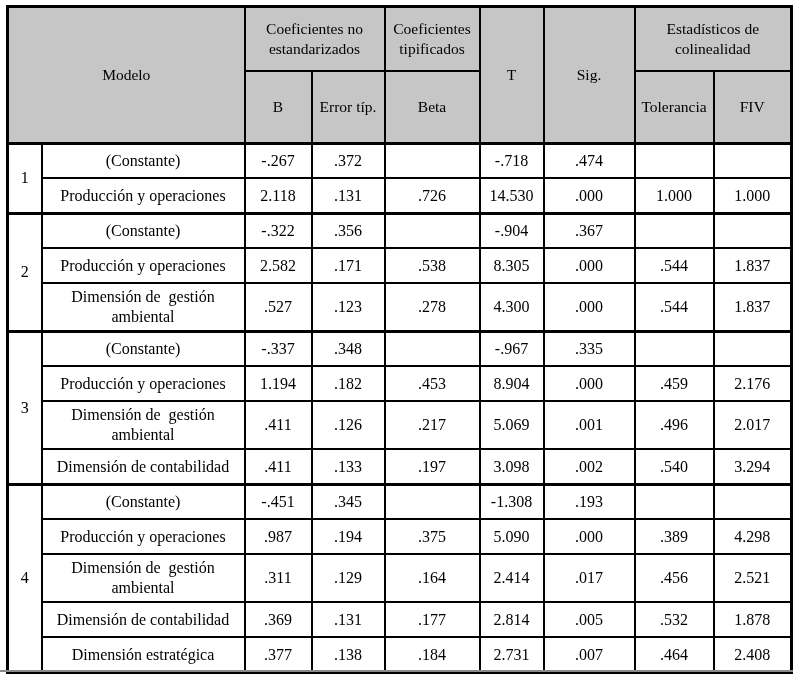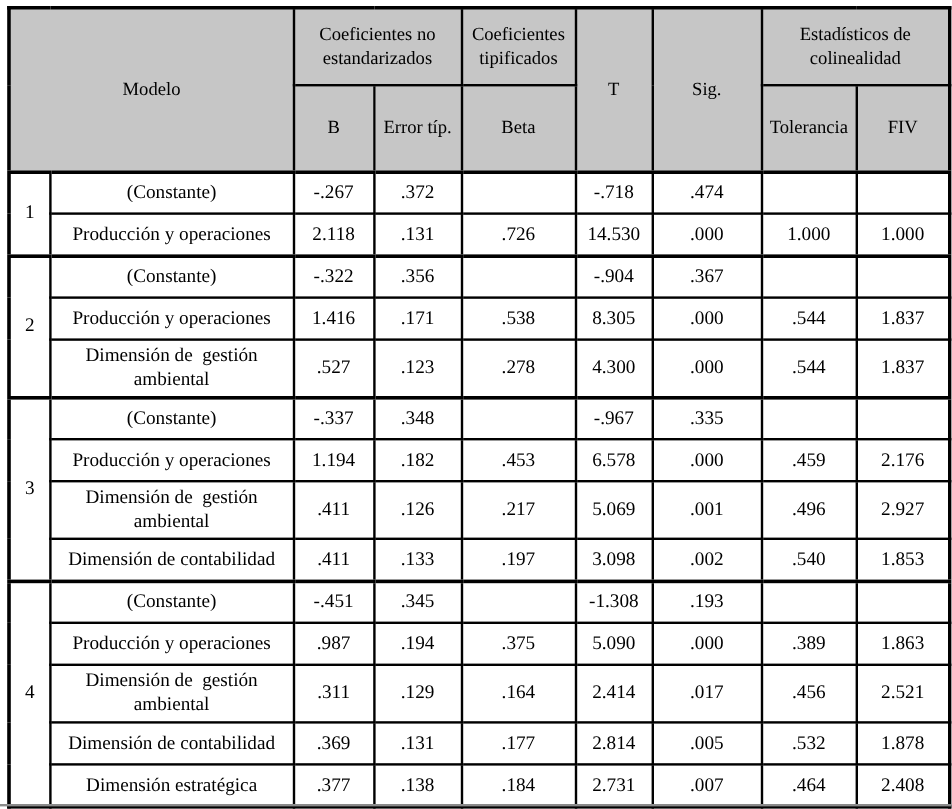--- a/index.html
+++ b/index.html
@@ -135,21 +135,21 @@
       <td class="thin-right">-.322</td>
       <td class="thin-left">.356</td>
       <td></td>
       <td>-.904</td>
       <td>.367</td>
       <td></td>
       <td></td>
     </tr>
     <tr class="row-single">
       <td class="label thin-left">Producción y operaciones</td>
-      <td class="thin-right">1.416</td>
+      <td class="thin-right">2.582</td>
       <td class="thin-left">.171</td>
       <td>.538</td>
       <td>8.305</td>
       <td>.000</td>
       <td>.544</td>
       <td>1.837</td>
     </tr>
     <tr class="row-double">
       <td class="label thin-left">Dimensión de  gestión ambiental</td>
       <td class="thin-right">.527</td>
@@ -170,44 +170,44 @@
       <td>-.967</td>
       <td>.335</td>
       <td></td>
       <td></td>
     </tr>
     <tr class="row-single">
       <td class="label thin-left">Producción y operaciones</td>
       <td class="thin-right">1.194</td>
       <td class="thin-left">.182</td>
       <td>.453</td>
-      <td>6.578</td>
+      <td>8.904</td>
       <td>.000</td>
       <td>.459</td>
       <td>2.176</td>
     </tr>
     <tr class="row-double">
       <td class="label thin-left">Dimensión de  gestión ambiental</td>
       <td class="thin-right">.411</td>
       <td class="thin-left">.126</td>
       <td>.217</td>
       <td>5.069</td>
       <td>.001</td>
       <td>.496</td>
-      <td>2.927</td>
+      <td>2.017</td>
     </tr>
     <tr class="row-single">
       <td class="label thin-left">Dimensión de contabilidad</td>
       <td class="thin-right">.411</td>
       <td class="thin-left">.133</td>
       <td>.197</td>
       <td>3.098</td>
       <td>.002</td>
       <td>.540</td>
-      <td>1.853</td>
+      <td>3.294</td>
     </tr>
 
     <tr class="row-single block-start">
       <td rowspan="5" class="model-num thin-right">4</td>
       <td class="label thin-left">(Constante)</td>
       <td class="thin-right">-.451</td>
       <td class="thin-left">.345</td>
       <td></td>
       <td>-1.308</td>
       <td>.193</td>
@@ -215,21 +215,21 @@
       <td></td>
     </tr>
     <tr class="row-single">
       <td class="label thin-left">Producción y operaciones</td>
       <td class="thin-right">.987</td>
       <td class="thin-left">.194</td>
       <td>.375</td>
       <td>5.090</td>
       <td>.000</td>
       <td>.389</td>
-      <td>1.863</td>
+      <td>4.298</td>
     </tr>
     <tr class="row-double">
       <td class="label thin-left">Dimensión de  gestión ambiental</td>
       <td class="thin-right">.311</td>
       <td class="thin-left">.129</td>
       <td>.164</td>
       <td>2.414</td>
       <td>.017</td>
       <td>.456</td>
       <td>2.521</td>

